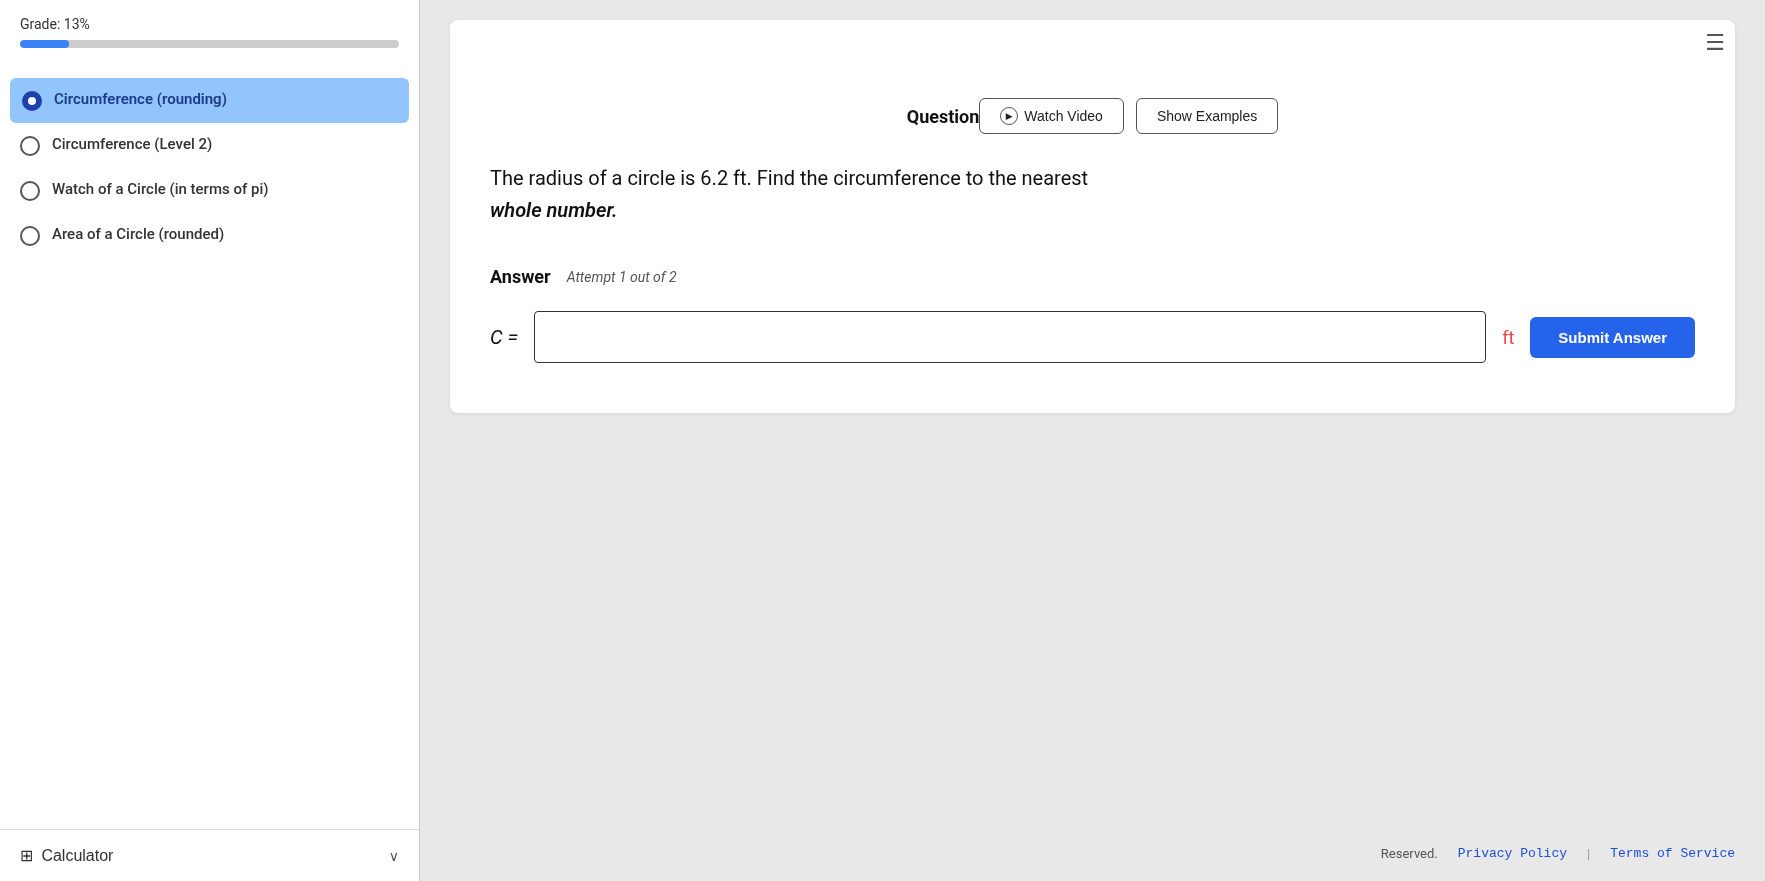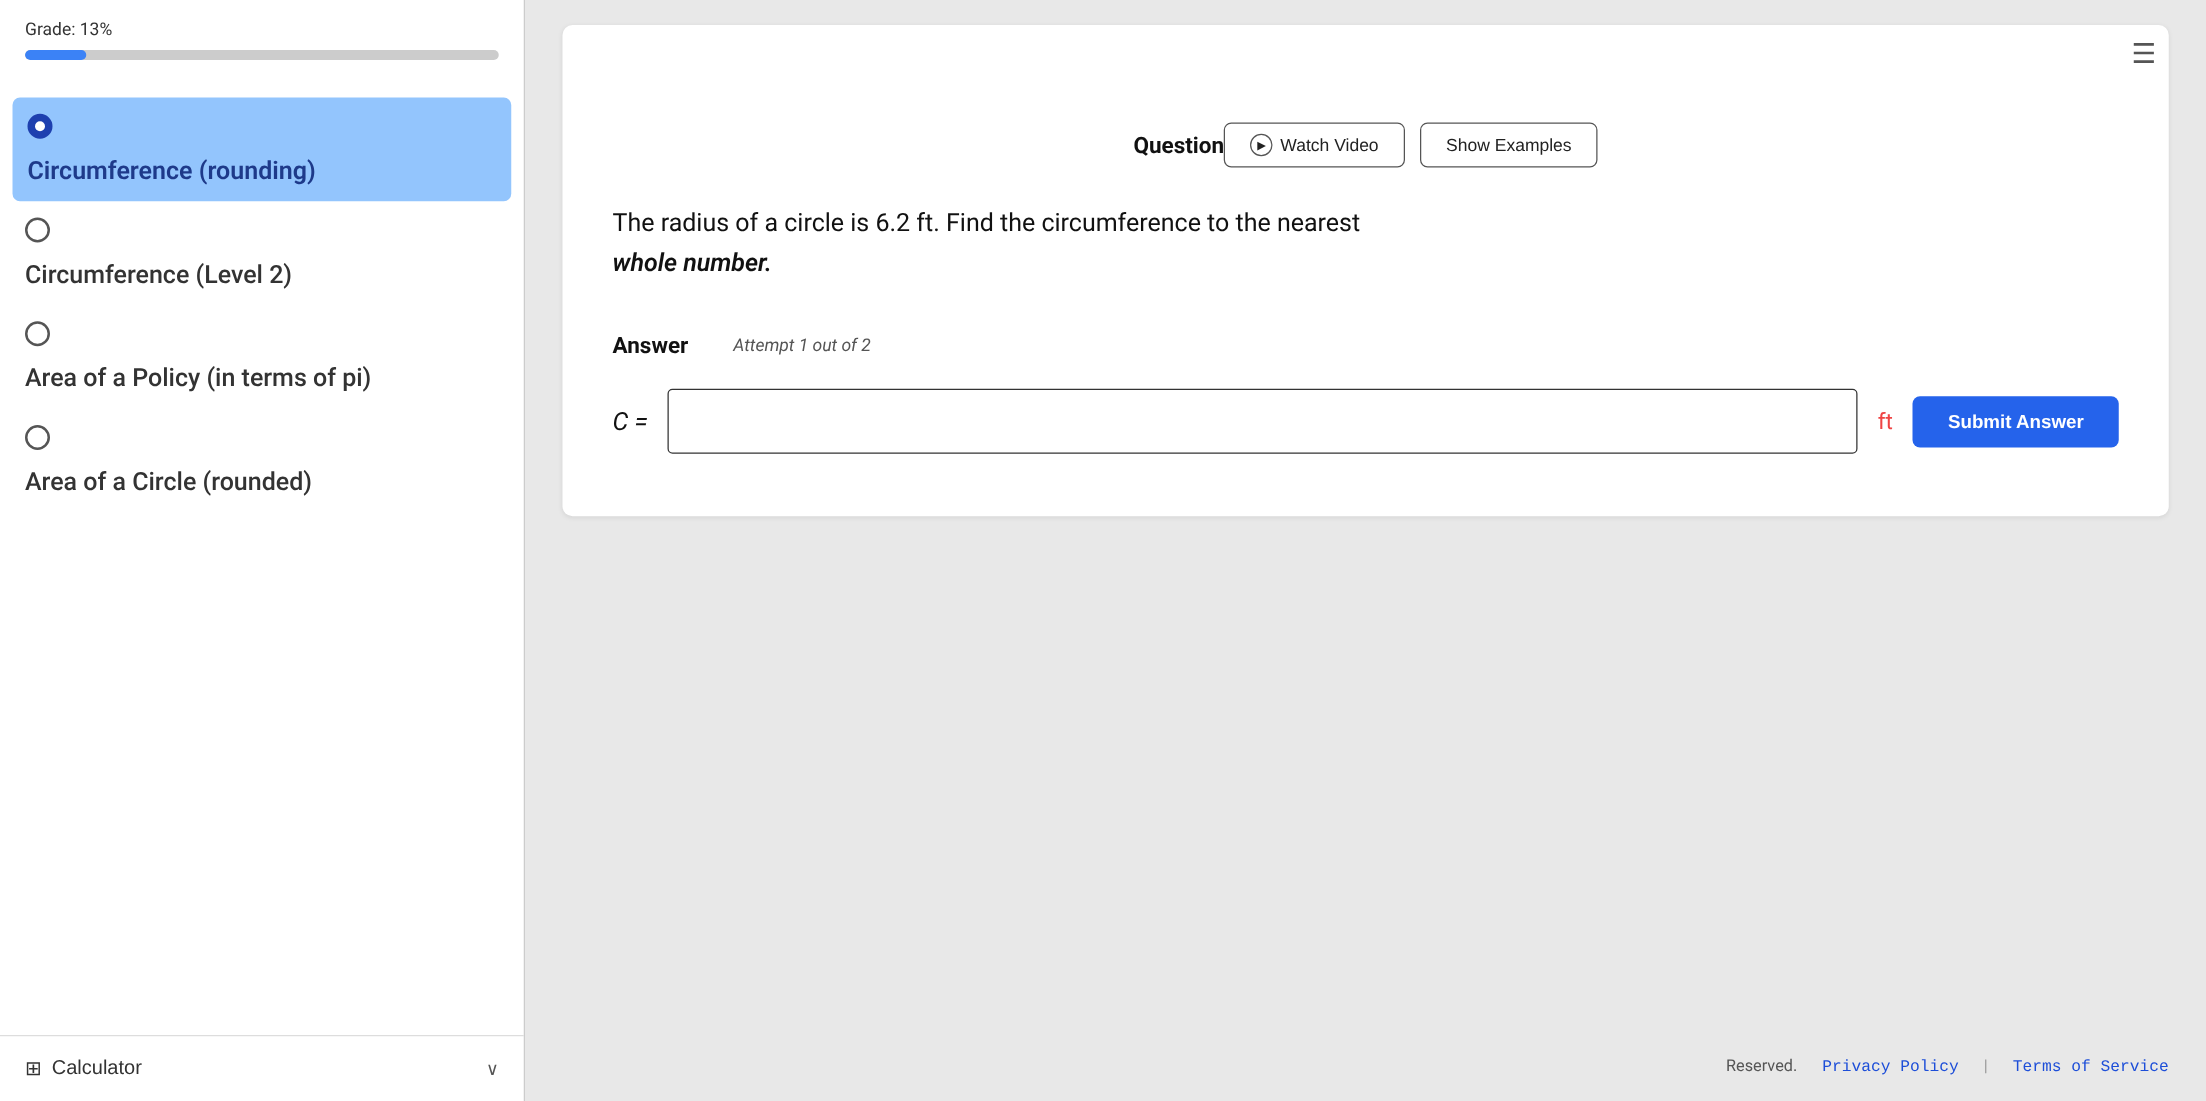--- a/index.html
+++ b/index.html
@@ -52,24 +52,23 @@
       padding: 10px 0;
       flex: 1;
     }
 
     .nav-item {
       display: flex;
       align-items: flex-start;
       padding: 12px 20px;
       cursor: pointer;
       gap: 12px;
-      font-size: 20px;
+      font-size: 15px;
       color: #333;
       border-radius: 0;
-      flex-direction: column;
     }
 
     .nav-item.active {
       background: #93c5fd;
       border-radius: 6px;
       margin: 0 10px;
       padding: 12px 12px;
     }
 
     .nav-item .radio-icon {
@@ -202,21 +201,21 @@
       font-weight: 600;
     }
 
     .answer-section {
       margin-top: 10px;
     }
 
     .answer-header {
       display: flex;
       align-items: center;
-      gap: 36px;
+      gap: 16px;
       margin-bottom: 24px;
     }
 
     .answer-label {
       font-size: 18px;
       font-weight: 700;
       color: #111;
     }
 
     .attempt-text {
@@ -318,21 +317,21 @@
       <span class="item-label">Circumference (rounding)</span>
     </div>
 
     <div class="nav-item">
       <div class="radio-icon"></div>
       <span class="item-label">Circumference (Level 2)</span>
     </div>
 
     <div class="nav-item">
       <div class="radio-icon"></div>
-      <span class="item-label">Area of a Policy (in terms of pi)</span>
+      <span class="item-label">Watch of a Circle (in terms of pi)</span>
     </div>
 
     <div class="nav-item">
       <div class="radio-icon"></div>
       <span class="item-label">Area of a Circle (rounded)</span>
     </div>
   </div>
 
   <div class="sidebar-footer">
     <button class="calculator-btn">

